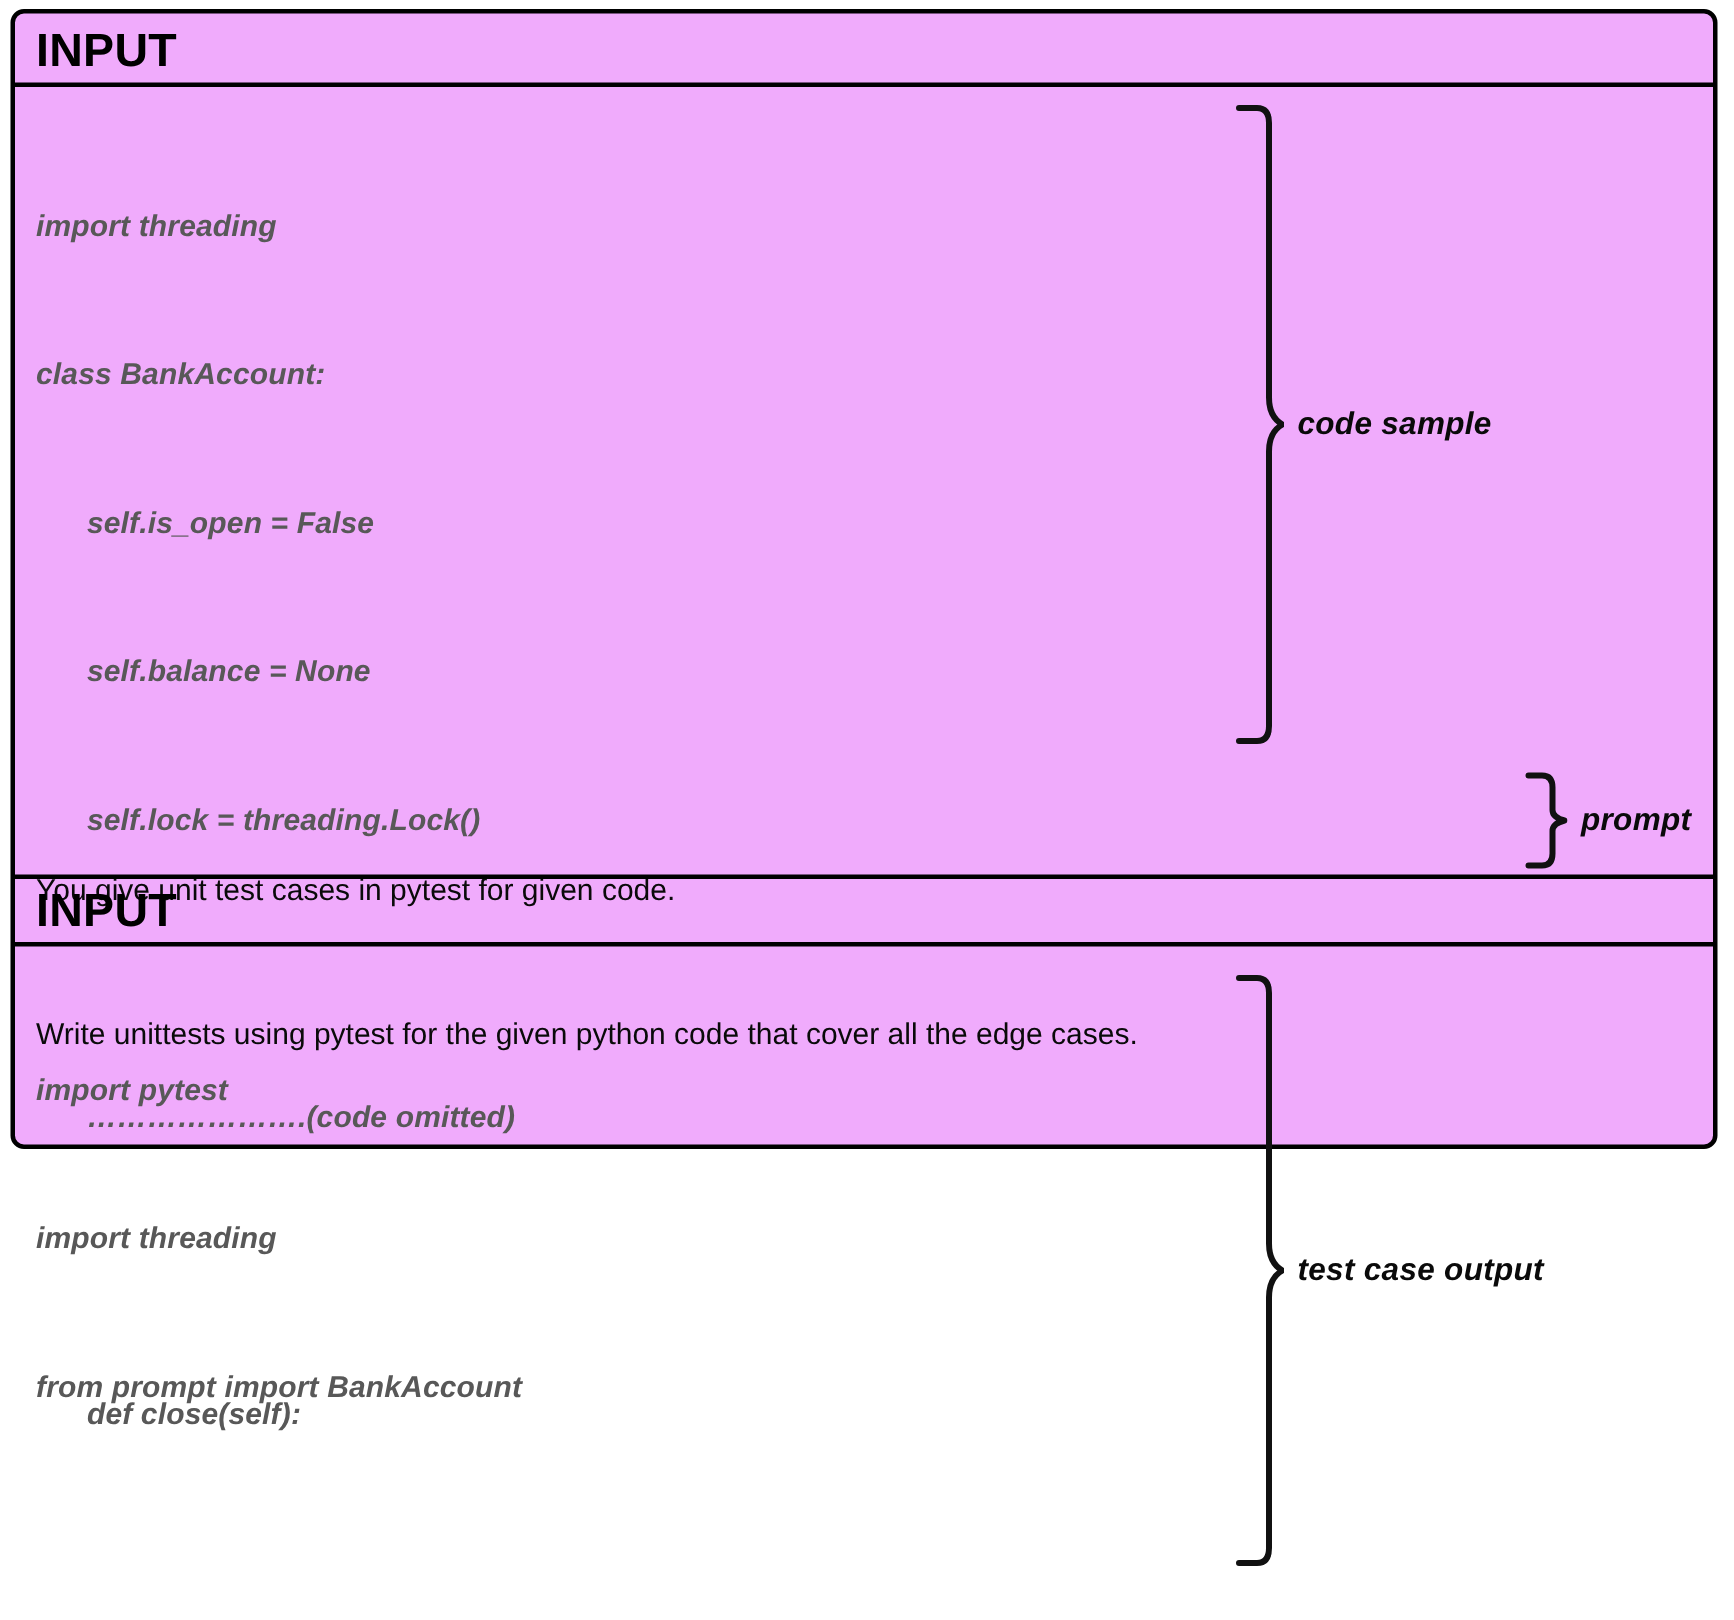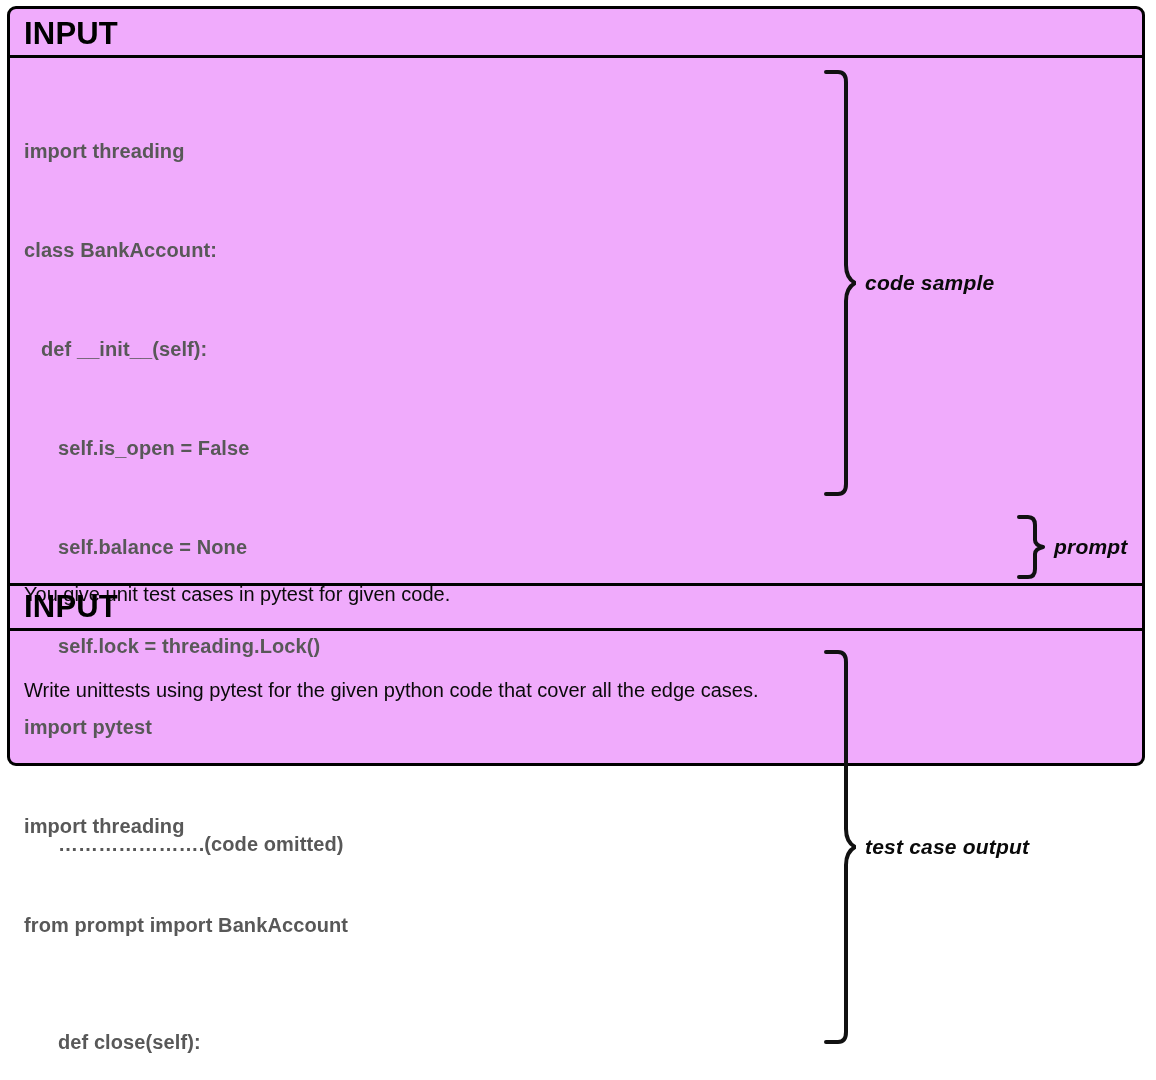--- a/index.html
+++ b/index.html
@@ -64,20 +64,21 @@
     line-height: 33px;
     white-space: pre;
     letter-spacing: 0.1px;
   }
   #code-input  { top: 60px;  }
   #code-output { top: 636px; }
 
   .code-line {
     height: 33px;
     white-space: pre;
+    font-style: italic;
   }
   .code-line.blank { color: transparent; }
 
   
   #prompt-block {
     position: absolute;
     left: 14px;
     top: 505px;
     font-size: 20px;
     font-weight: 400;
@@ -113,21 +114,20 @@
 <body>
 
 <div id="figure">
 
   <div class="section-title" id="title-input">INPUT</div>
   <div class="divider" id="div-input-header"></div>
 
   <div class="code-block" id="code-input">
     <div class="code-line">import threading</div>
     <div class="code-line">class BankAccount:</div>
-    <div class="code-line">   def __init__(self):</div>
     <div class="code-line">      self.is_open = False</div>
     <div class="code-line">      self.balance = None</div>
     <div class="code-line">      self.lock = threading.Lock()</div>
     <div class="code-line blank">&nbsp;</div>
     <div class="code-line">      ………………….(code omitted)</div>
     <div class="code-line blank">&nbsp;</div>
     <div class="code-line">      def close(self):</div>
     
     
     

